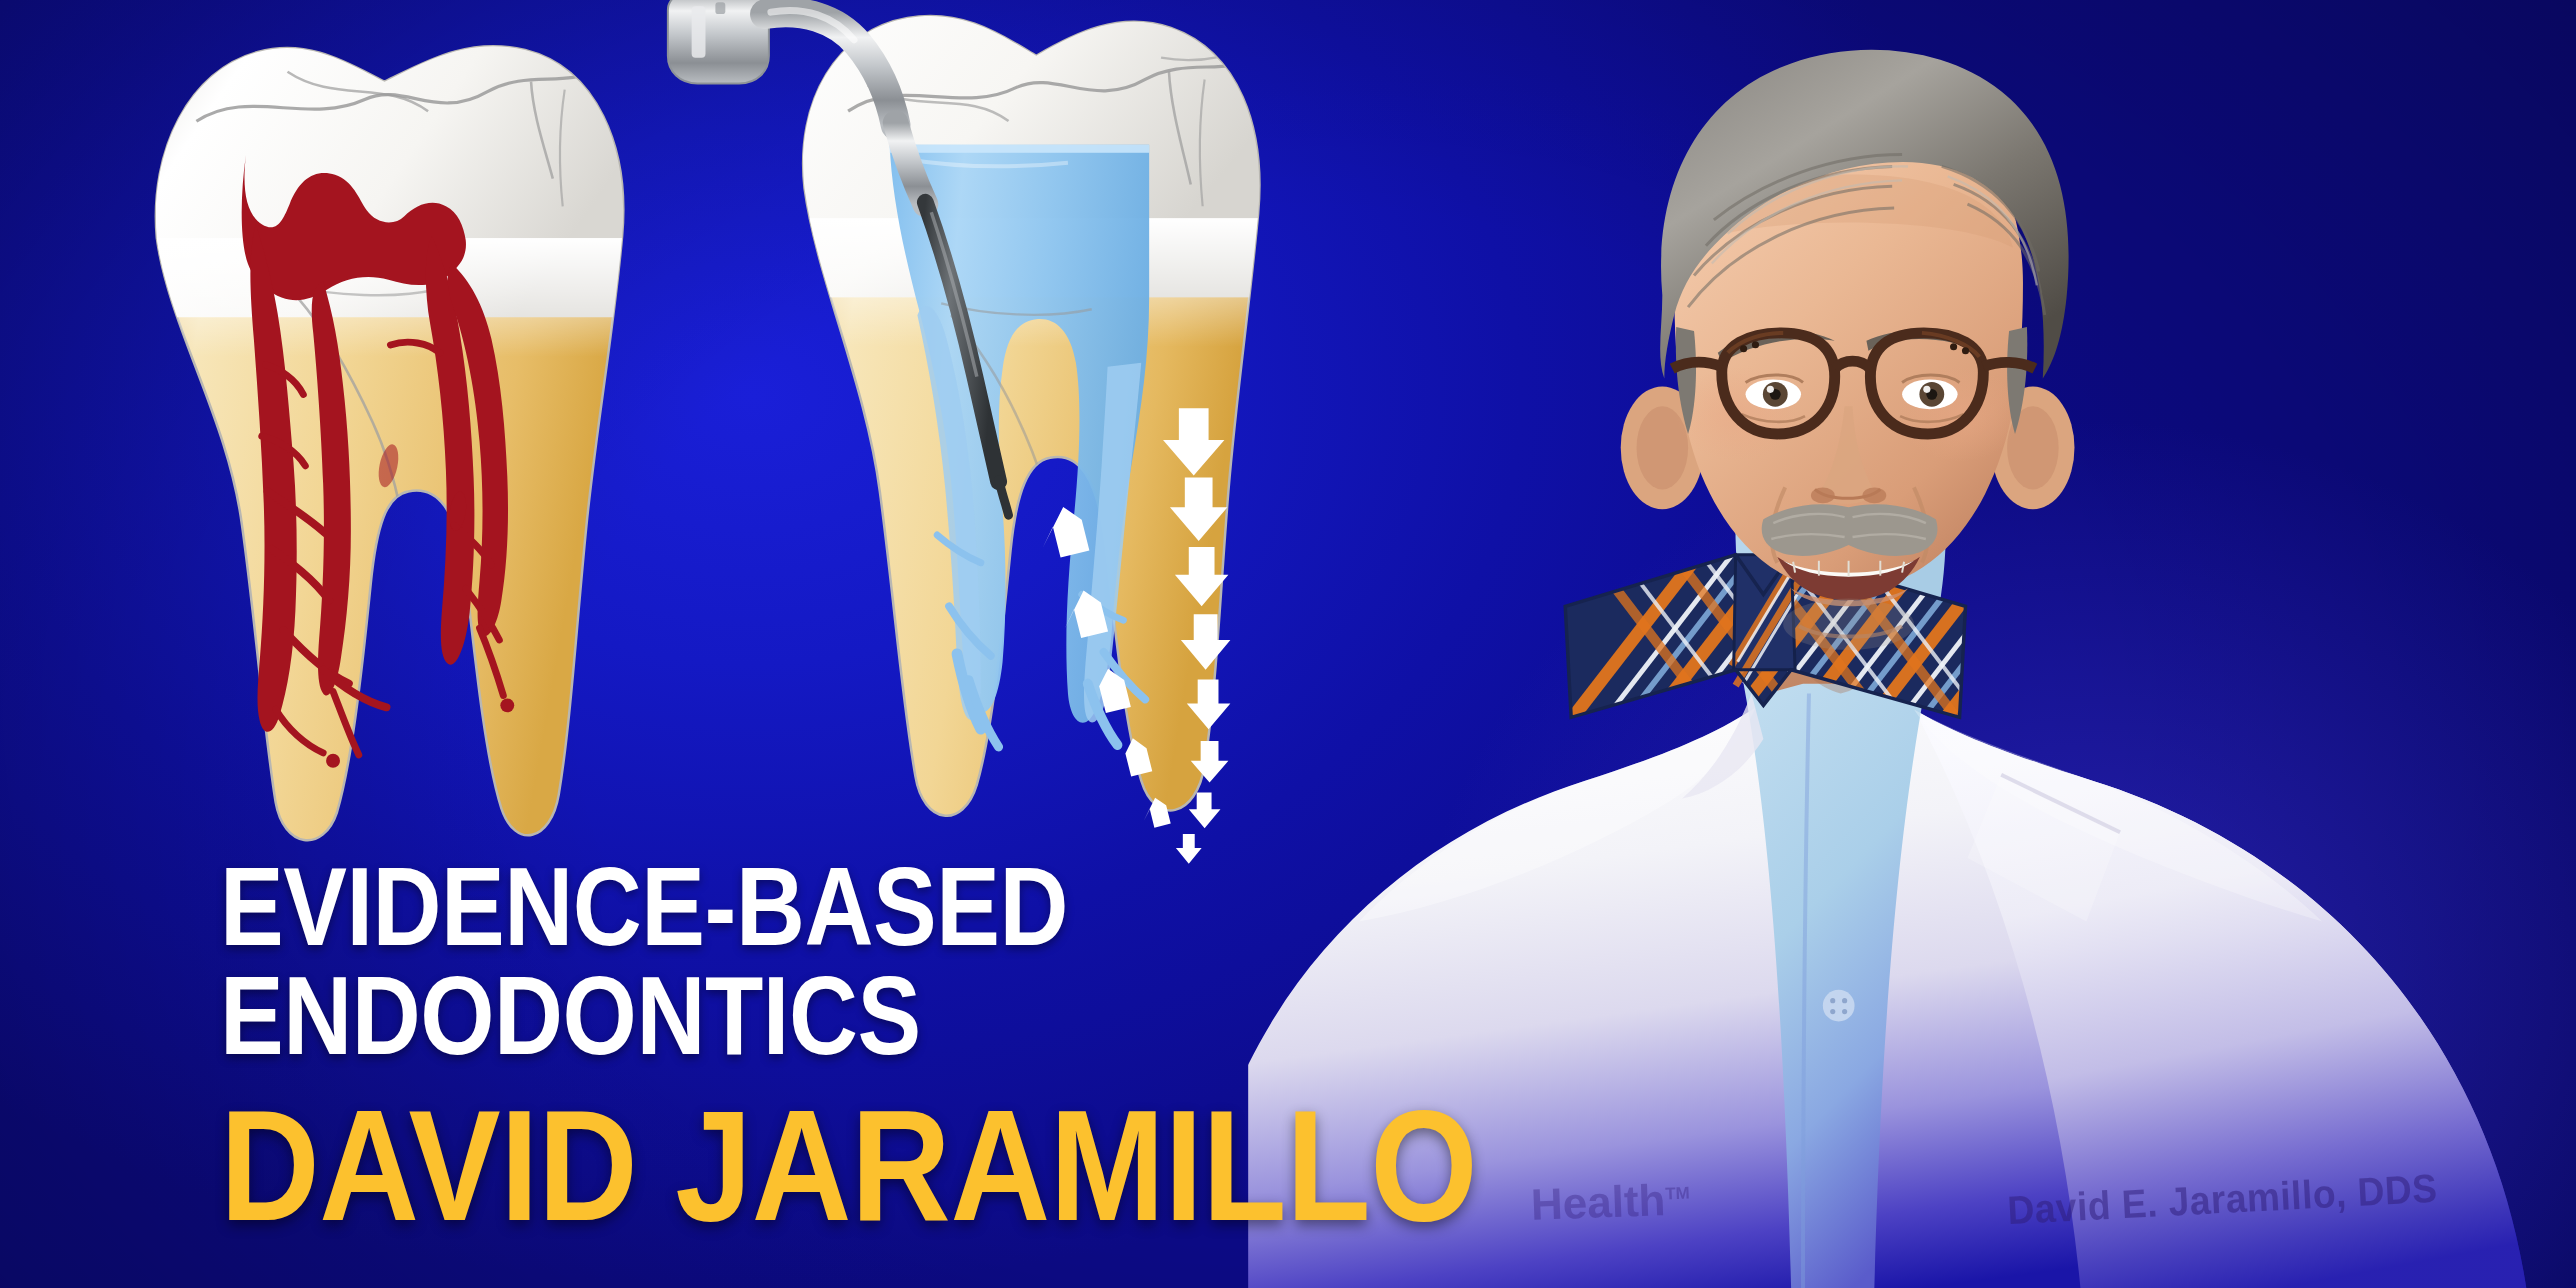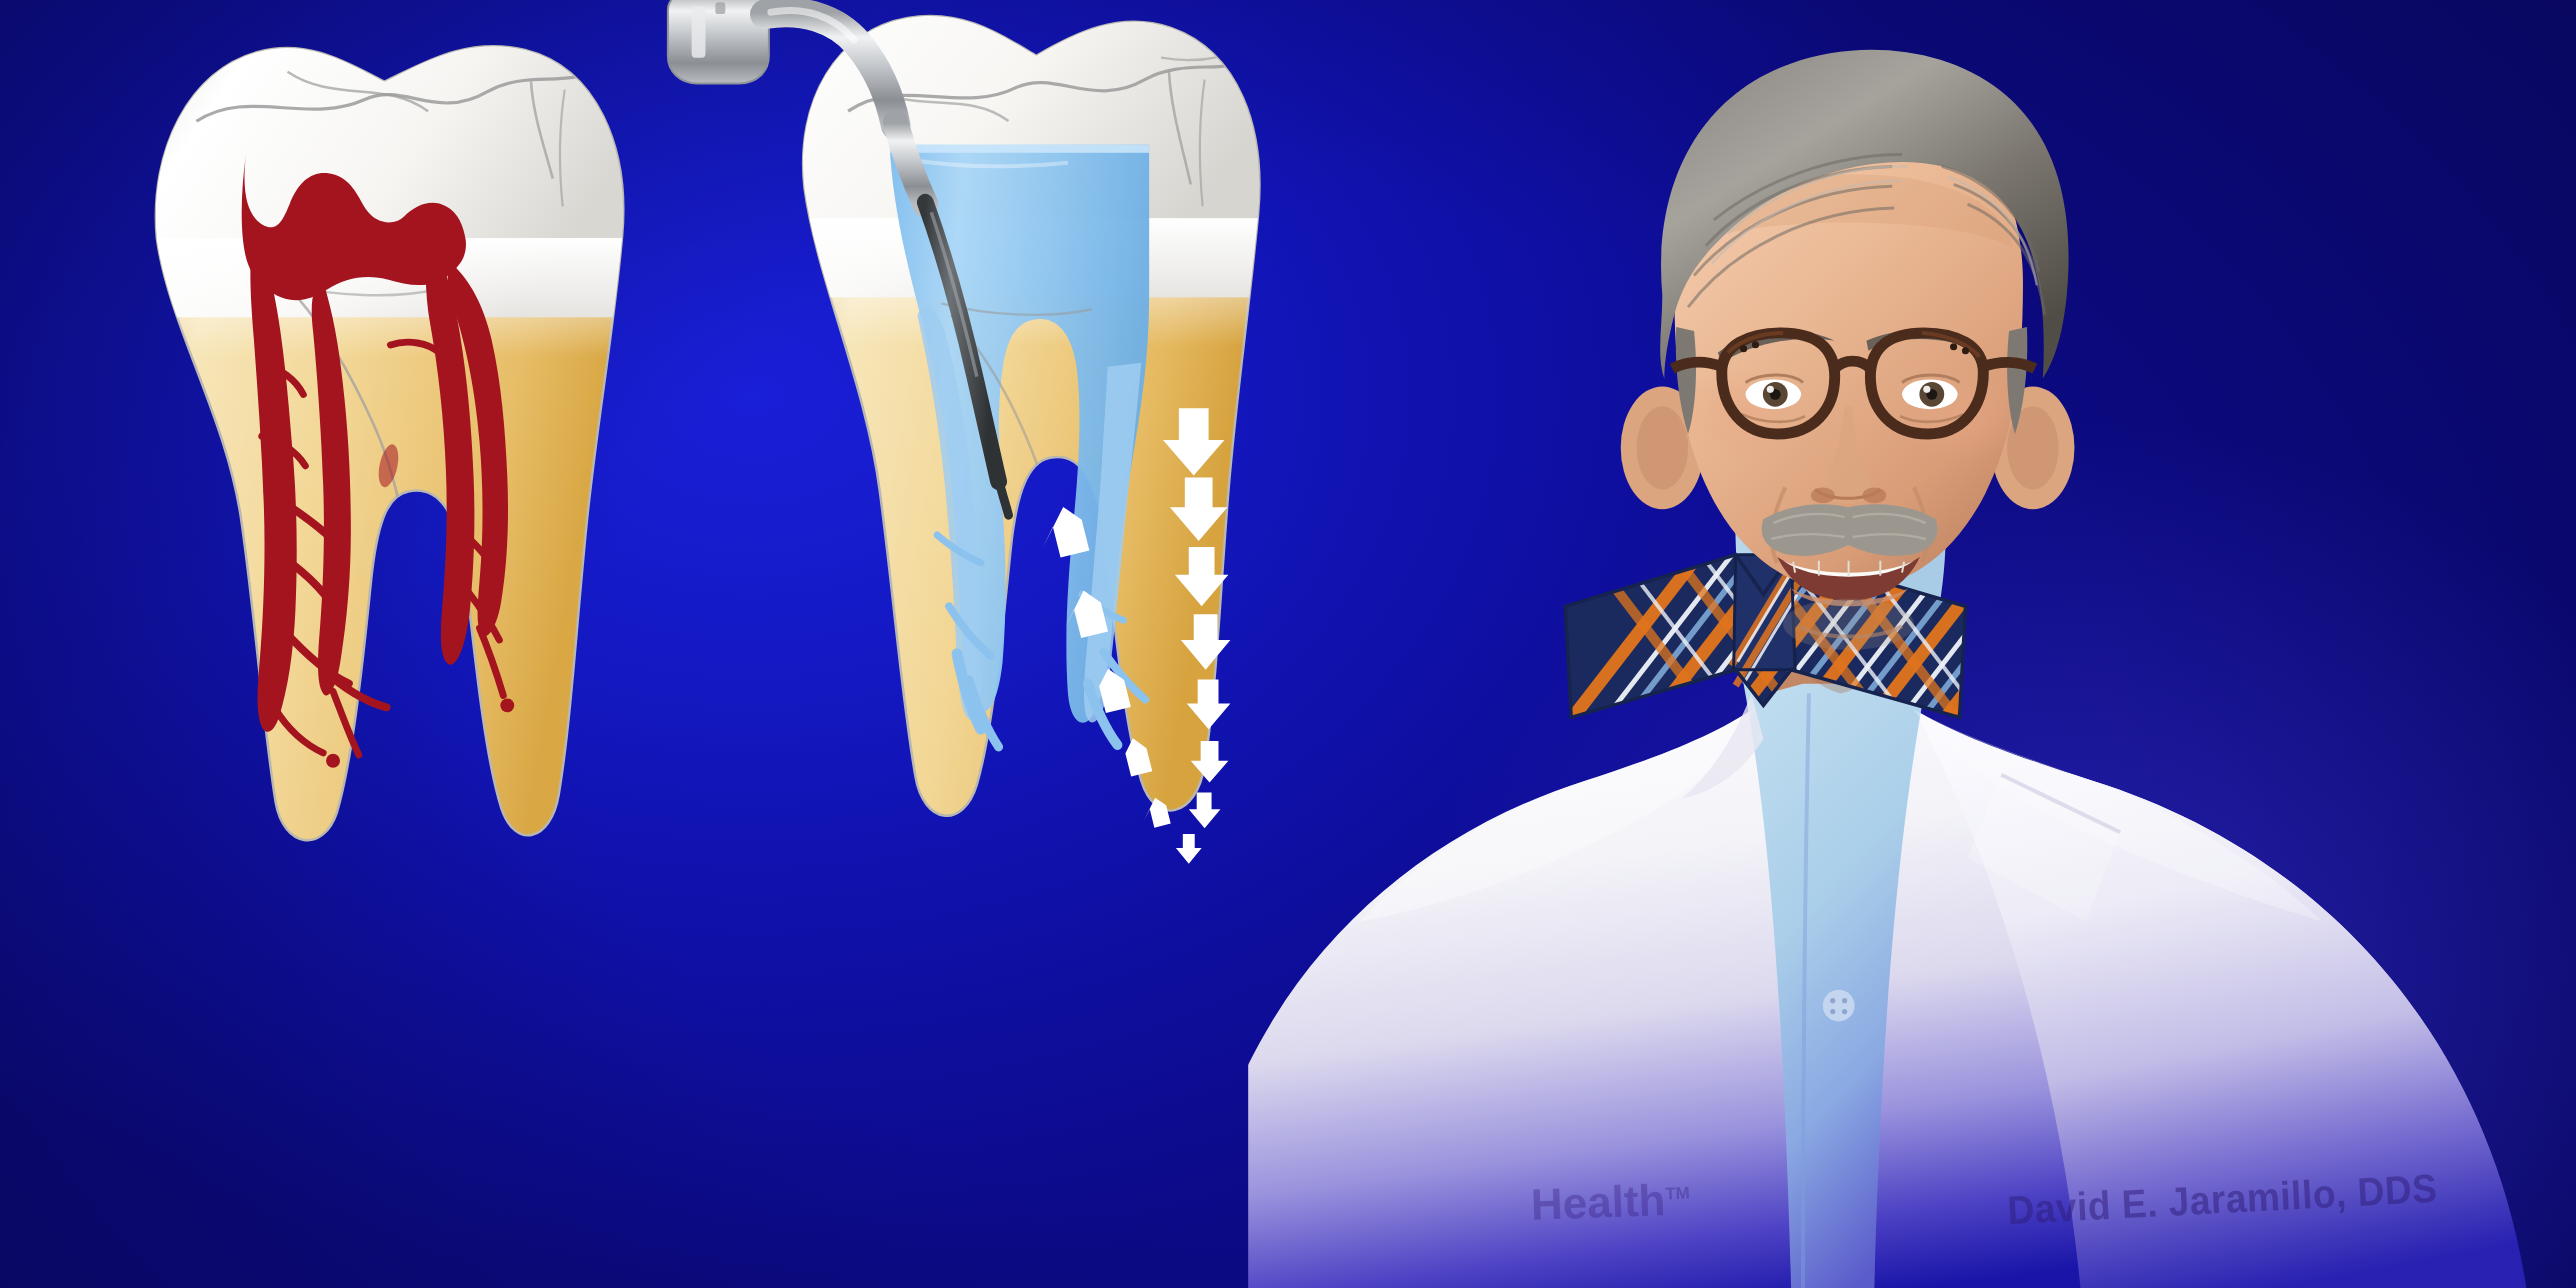--- a/index.html
+++ b/index.html
@@ -606,15 +606,20 @@
         <ellipse cx="606" cy="630" rx="66" ry="26" fill="#a59c90" opacity=".22"></ellipse>
       </g>
     </svg>
   </div>
 
   <div class="wm wm-health">
     <span>Health</span><sup>TM</sup>
   </div>
   <div class="wm wm-name">David E. Jaramillo, DDS</div>
 
+  <div class="txt-block">
+    <div class="line l1">EVIDENCE-BASED</div>
+    <div class="line l2">ENDODONTICS</div>
+    <div class="line l3">DAVID JARAMILLO</div>
+  </div>
 
 </div>
 
 
 </body></html>

